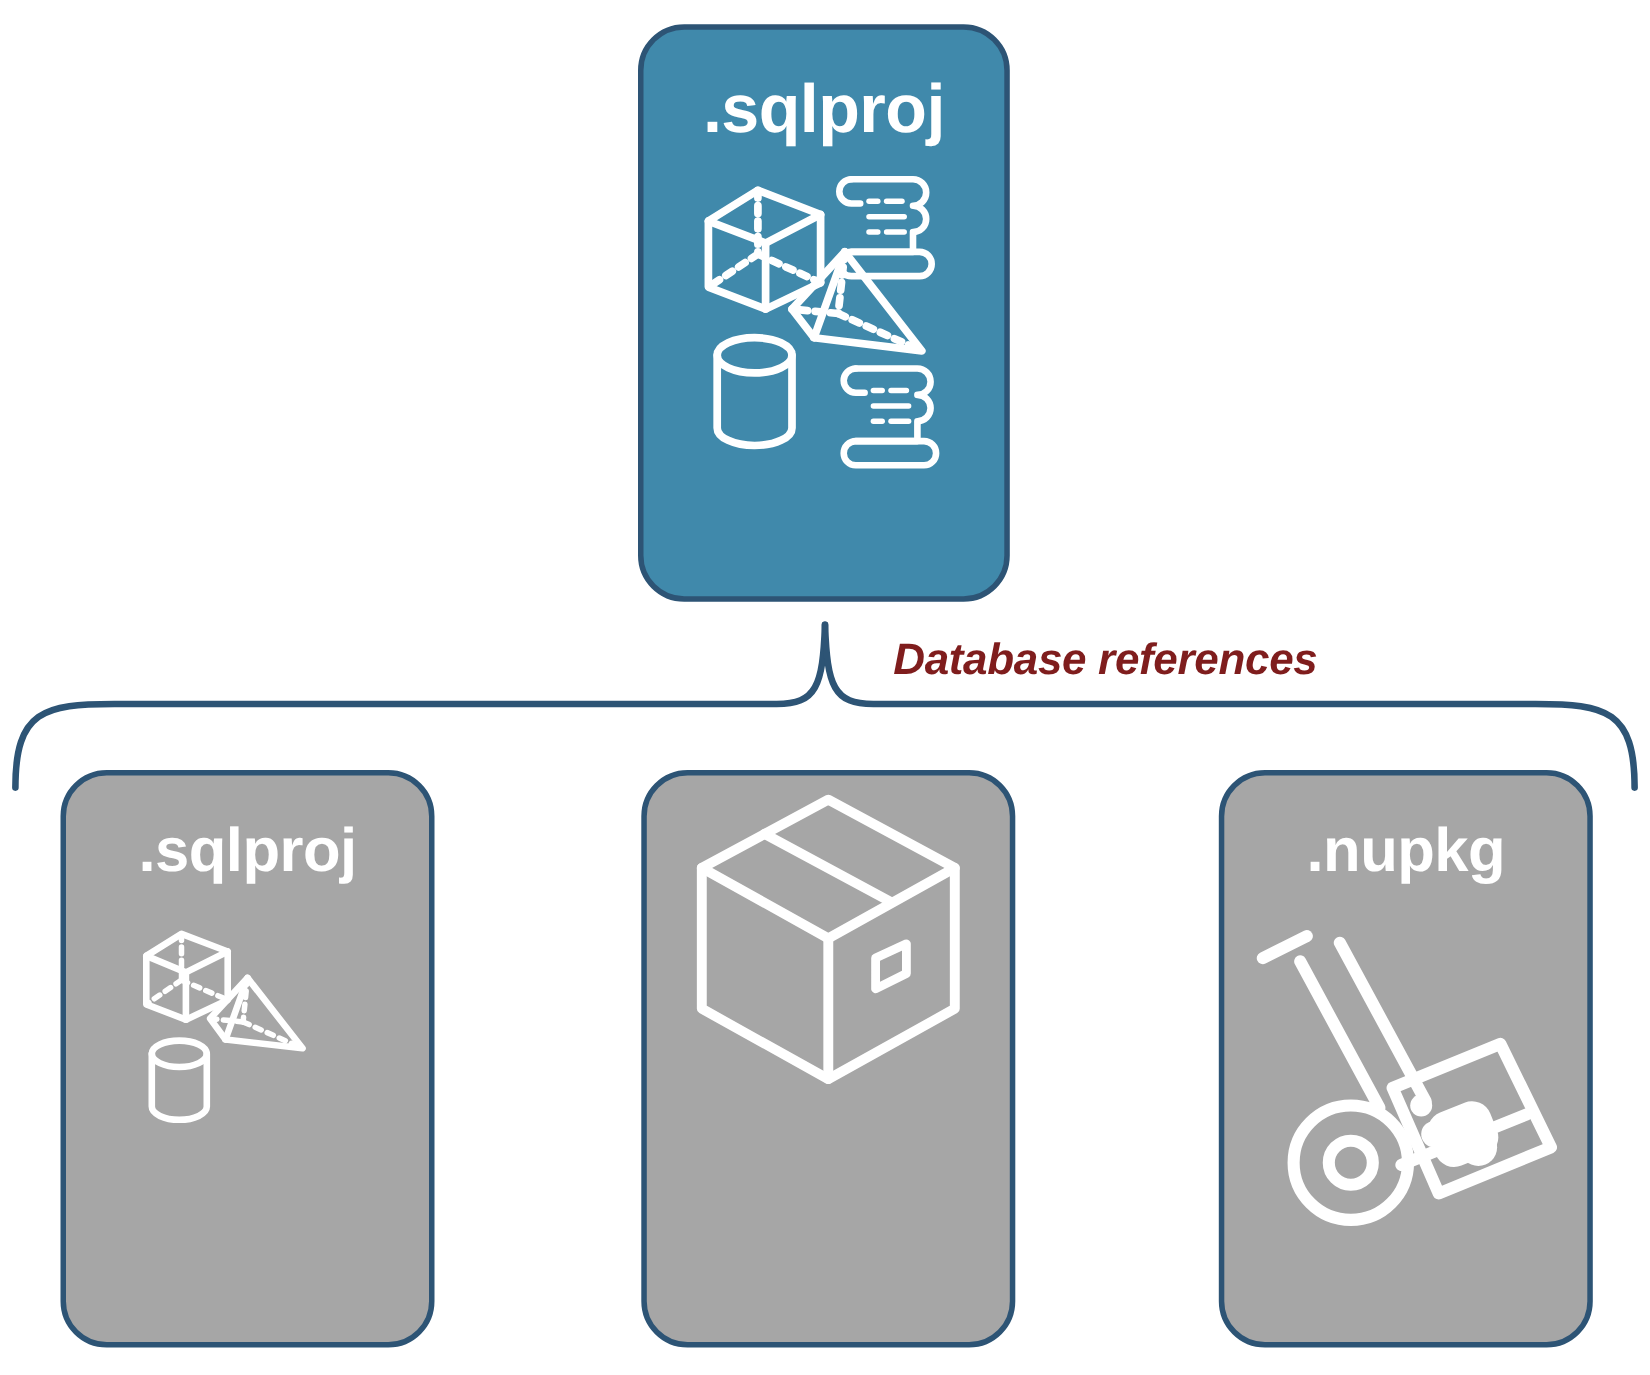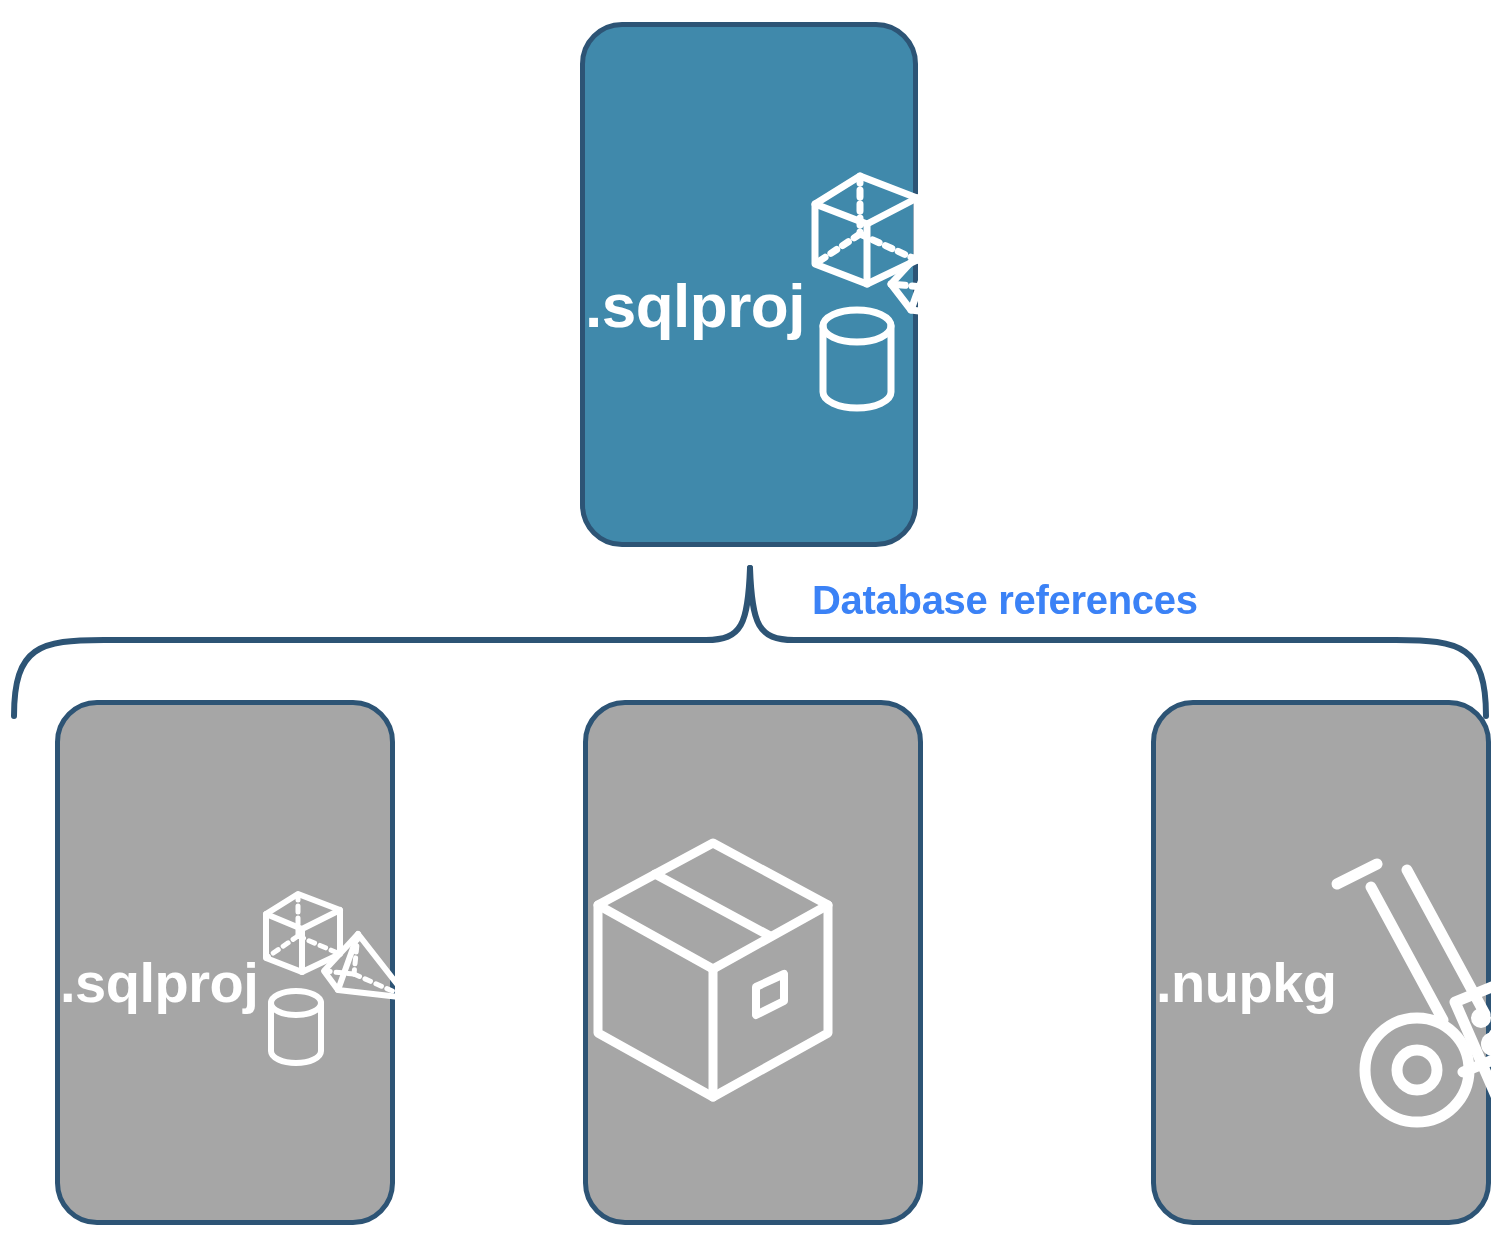--- a/index.html
+++ b/index.html
@@ -18,21 +18,21 @@
     overflow: hidden;
   }
 
   
   .card {
     position: absolute;
     box-sizing: border-box;
     border: 5px solid #2d5475;
     border-radius: 42px;
     display: flex;
-    flex-direction: row;
+    flex-direction: column;
     align-items: center;
   }
   .card.blue  { background: #4089ab; }
   .card.gray  { background: #a6a6a6; }
 
   .card-title {
     color: #ffffff;
     font-weight: bold;
     letter-spacing: -0.5px;
     line-height: 1;
@@ -56,24 +56,25 @@
     pointer-events: none;
   }
 
   
   #brace-label {
     position: absolute;
     left: 812px;
     top: 578px;
     font-size: 40px;
     font-weight: bold;
-    color: #3b82f6;
+    color: #7f1d1d;
     letter-spacing: -0.3px;
     white-space: nowrap;
     user-select: none;
+    font-style: italic;
   }
 </style>
 </head>
 <body>
 
 <div id="canvas">
 
   <div class="card card-root blue" style="left:580px; top:22px; width:338px; height:525px;">
 
     <div class="card-title">.sqlproj</div>
@@ -202,21 +203,21 @@
           <line x1="125" y1="134" x2="125" y2="262"></line>
 
           <polyline points="67,39 182,101"></polyline>
 
           <polygon points="168,152 196,139 196,166 168,180" stroke-width="8"></polygon>
         </g>
       </svg>
     </div>
   </div>
 
-  <div class="card card-leaf gray" style="left:1108px; top:700px; width:340px; height:525px;margin-left:43px;">
+  <div class="card card-leaf gray" style="left:1108px; top:700px; width:340px; height:525px;">
 
     <div class="card-title">.nupkg</div>
 
     <div class="art" style="margin-top:28px;">
       <svg width="260" height="270" viewBox="0 0 260 270">
         <g fill="none" stroke="#ffffff" stroke-width="11" stroke-linecap="round" stroke-linejoin="round">
 
           <line x1="34" y1="45" x2="106" y2="178"></line>
 
           <line x1="0" y1="42" x2="40" y2="22"></line>

